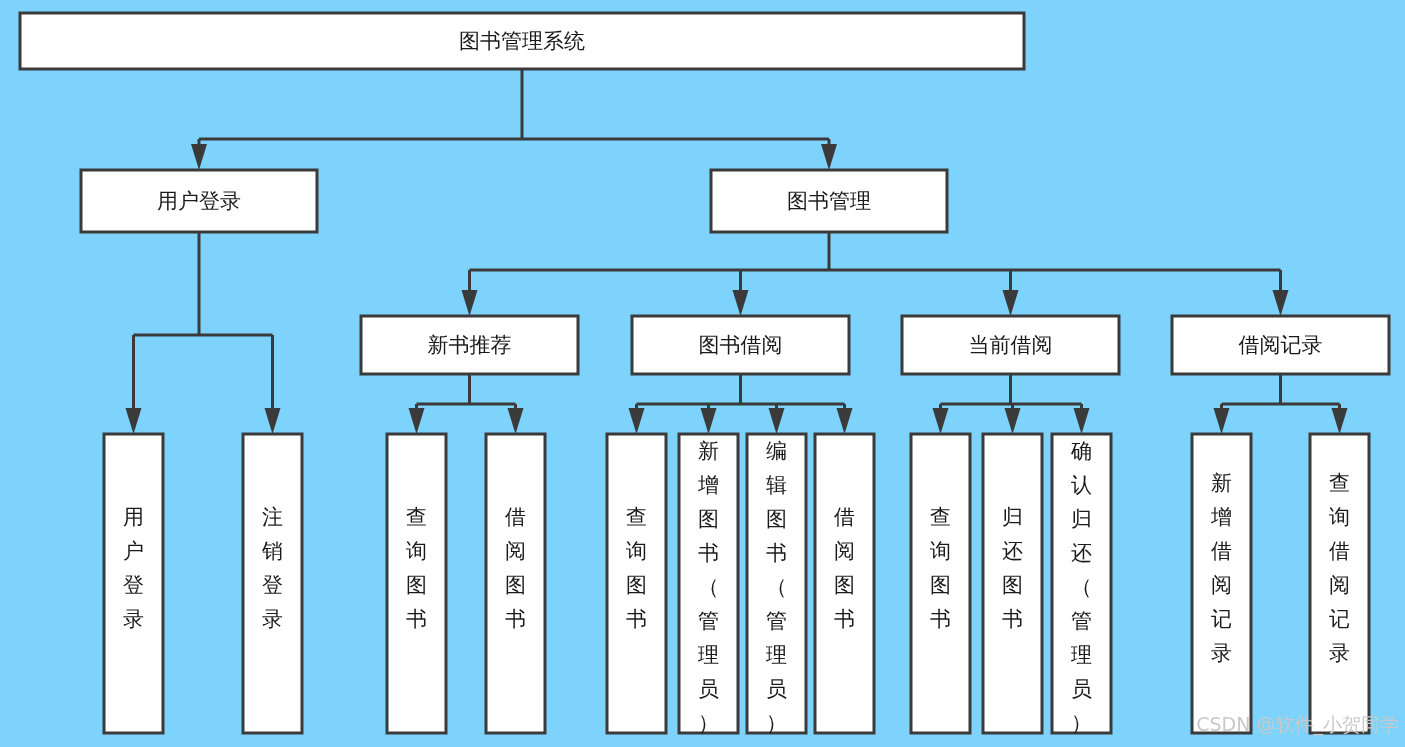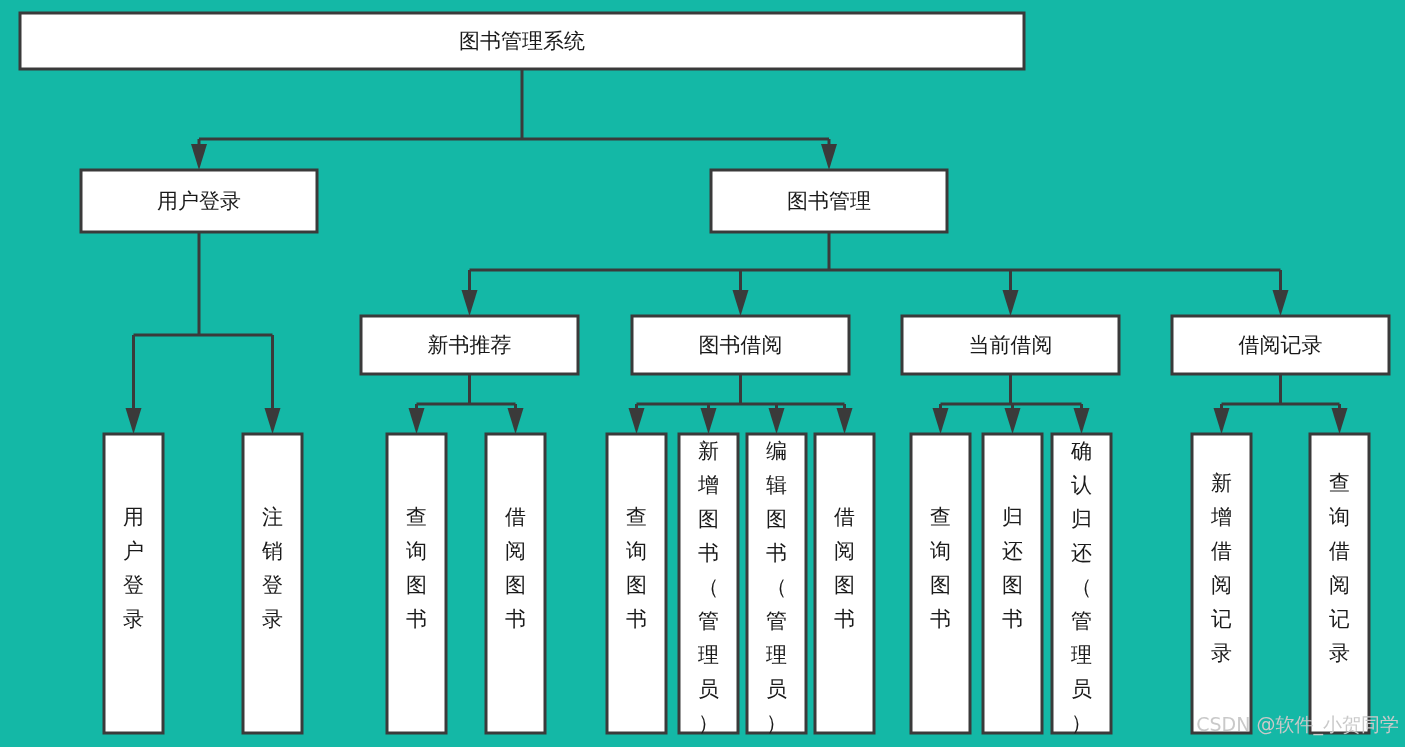--- a/index.html
+++ b/index.html
@@ -11,21 +11,21 @@
   body {
     width: 1405px;
     height: 747px;
     font-family: "DejaVu Sans", "Liberation Sans", sans-serif;
     overflow: hidden;
   }
   #diagram-root {
     position: relative;
     width: 1405px;
     height: 747px;
-    background: #14b8a6;
+    background: #7dd3fc;
   }
   svg#diagram-canvas {
     position: absolute;
     left: 0;
     top: 0;
     width: 1405px;
     height: 747px;
     display: block;
   }
   .node-box {

